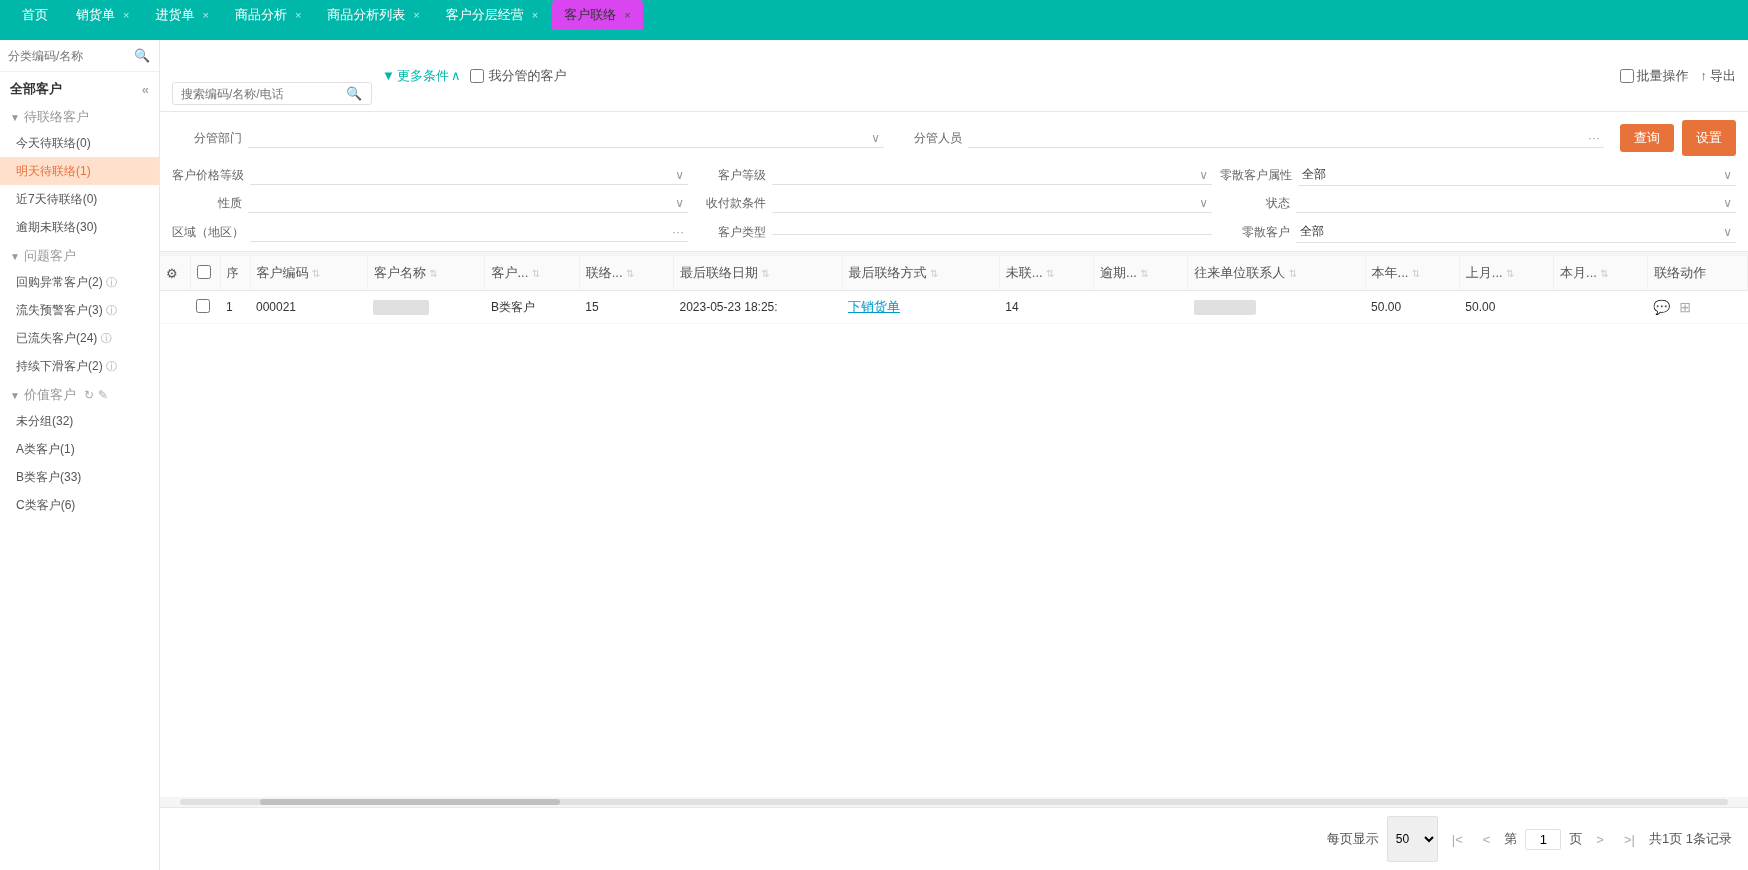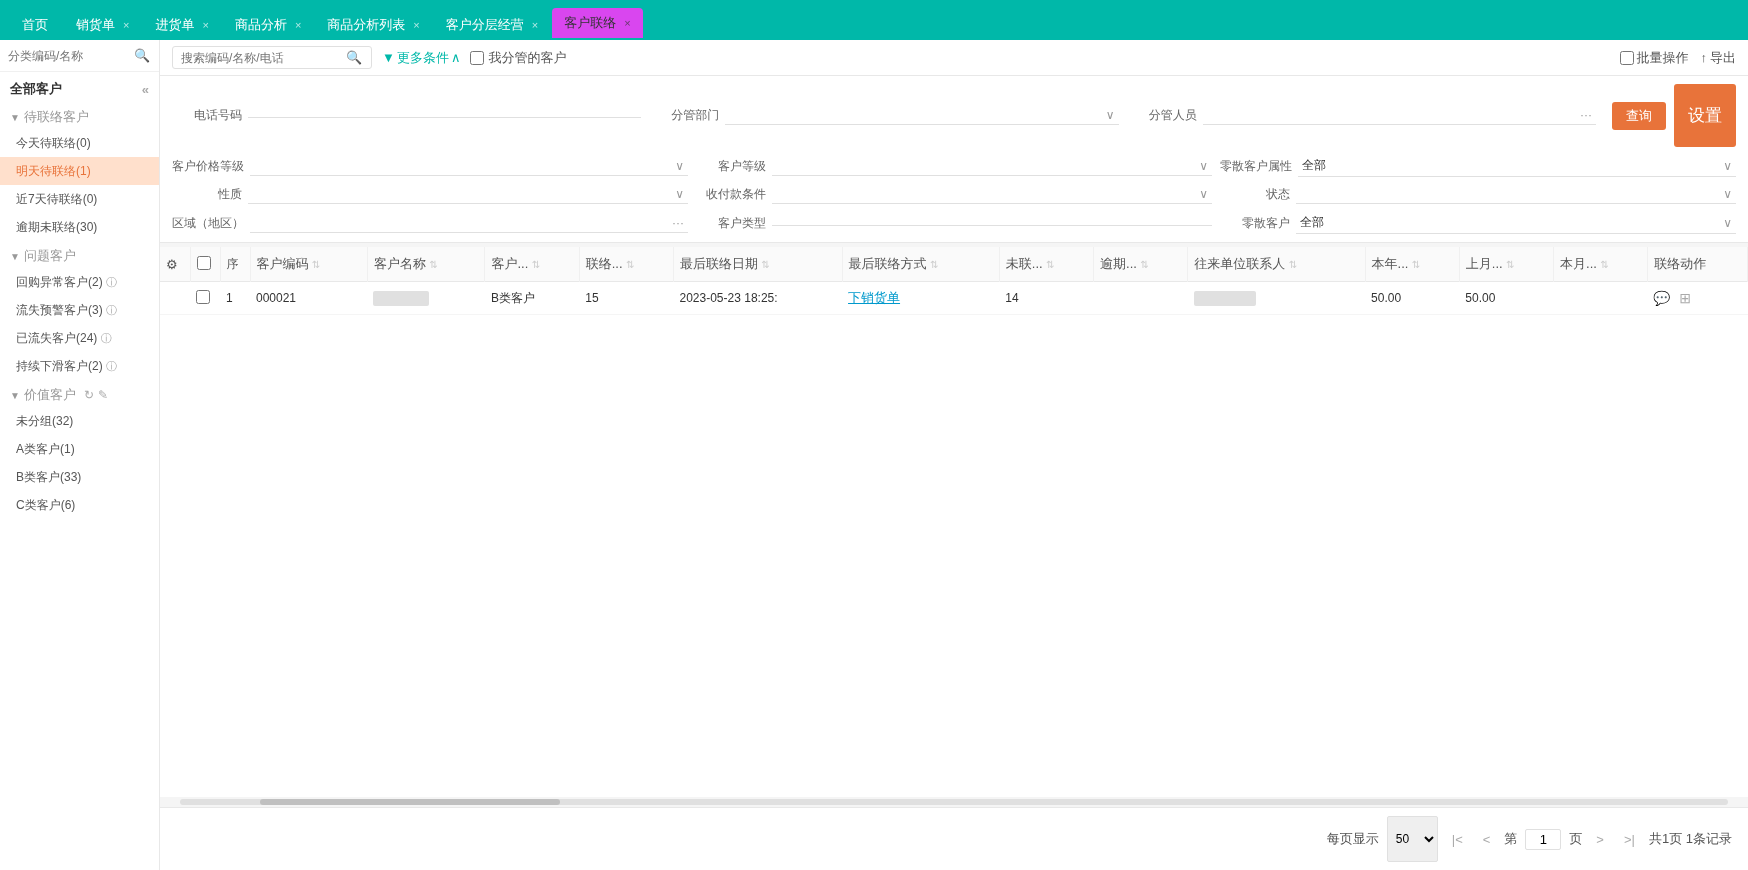--- a/index.html
+++ b/index.html
@@ -3,21 +3,21 @@
   <meta charset="utf-8">
   <style>
     * { box-sizing: border-box; margin: 0; padding: 0; font-family: 'Microsoft YaHei', Arial, sans-serif; font-size: 13px; }
     body { background: #f5f5f5; height: 870px; overflow: hidden; }
 
     
     .top-nav {
       background: #00b8a9;
       height: 40px;
       display: flex;
-      align-items: flex-end;
+      align-items: flex-start;
       padding: 0 8px;
       gap: 2px;
       color: white;
     }
     .nav-item {
       padding: 6px 12px;
       cursor: pointer;
       color: white;
       font-size: 13px;
       border-radius: 3px;
@@ -103,20 +103,21 @@
       border-bottom: 1px solid #e8e8e8;
     }
     .search-box {
       display: flex;
       align-items: center;
       border: 1px solid #e0e0e0;
       border-radius: 3px;
       padding: 3px 8px;
       width: 200px;
       gap: 4px;
+      margin-top: 36px;
     }
     .search-box input {
       border: none;
       outline: none;
       font-size: 12px;
       color: #999;
       width: 100%;
     }
     .more-conditions {
       display: flex;
@@ -203,24 +204,24 @@
       border: none;
       padding: 5px 14px;
       border-radius: 3px;
       cursor: pointer;
       font-size: 13px;
     }
     .btn-settings {
       background: #e8733a;
       color: white;
       border: none;
-      padding: 20px 14px;
+      padding: 9px 14px;
       border-radius: 3px;
       cursor: pointer;
-      font-size: 17px;
+      font-size: 13px;
     }
 
     
     .table-area {
       flex: 1;
       overflow: auto;
       background: white;
       margin-top: 4px;
     }
     table {
@@ -388,26 +389,20 @@
         <div class="action-btn">
           <span style="font-size:13px;">↑</span>
           <span>导出</span>
         </div>
       </div>
     </div>
 
     <div class="advanced-filters">
 
       <div class="filter-row">
-        <div class="filter-field">
-          <span class="filter-label">电话号码</span>
-          <div class="filter-input-container">
-            <span></span>
-          </div>
-        </div>
         <div class="filter-field">
           <span class="filter-label">分管部门</span>
           <div class="filter-input-container">
             <span></span>
             <span class="filter-chevron">∨</span>
           </div>
         </div>
         <div class="filter-field">
           <span class="filter-label">分管人员</span>
           <div class="filter-input-container">

